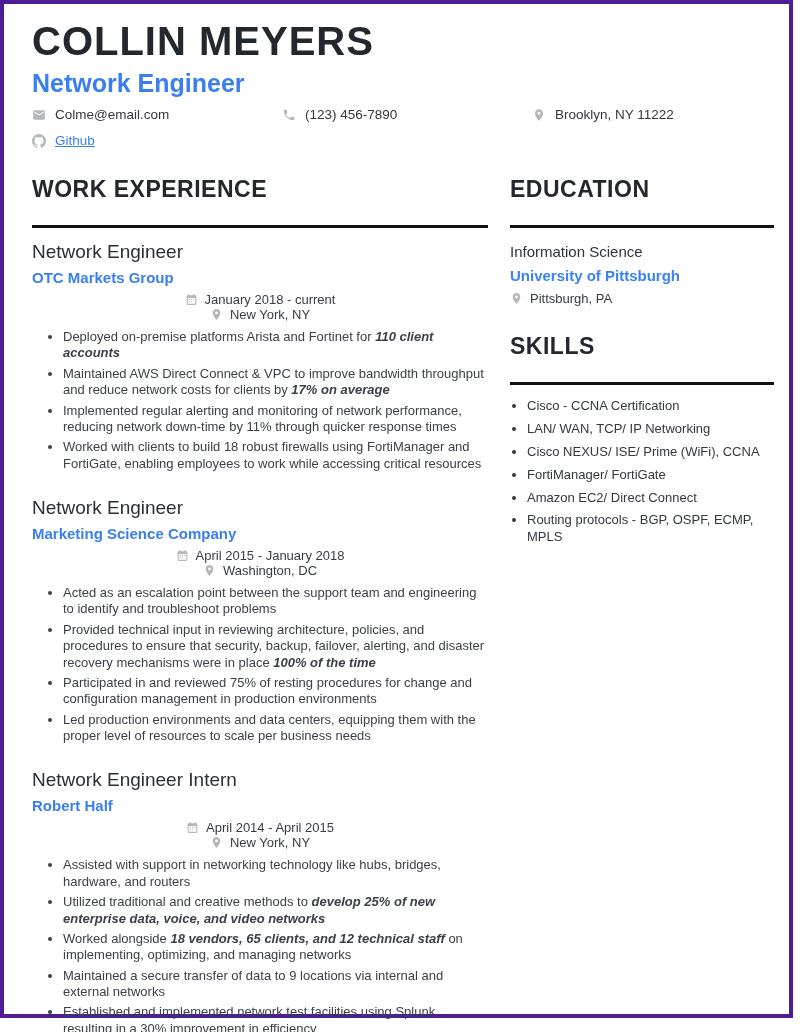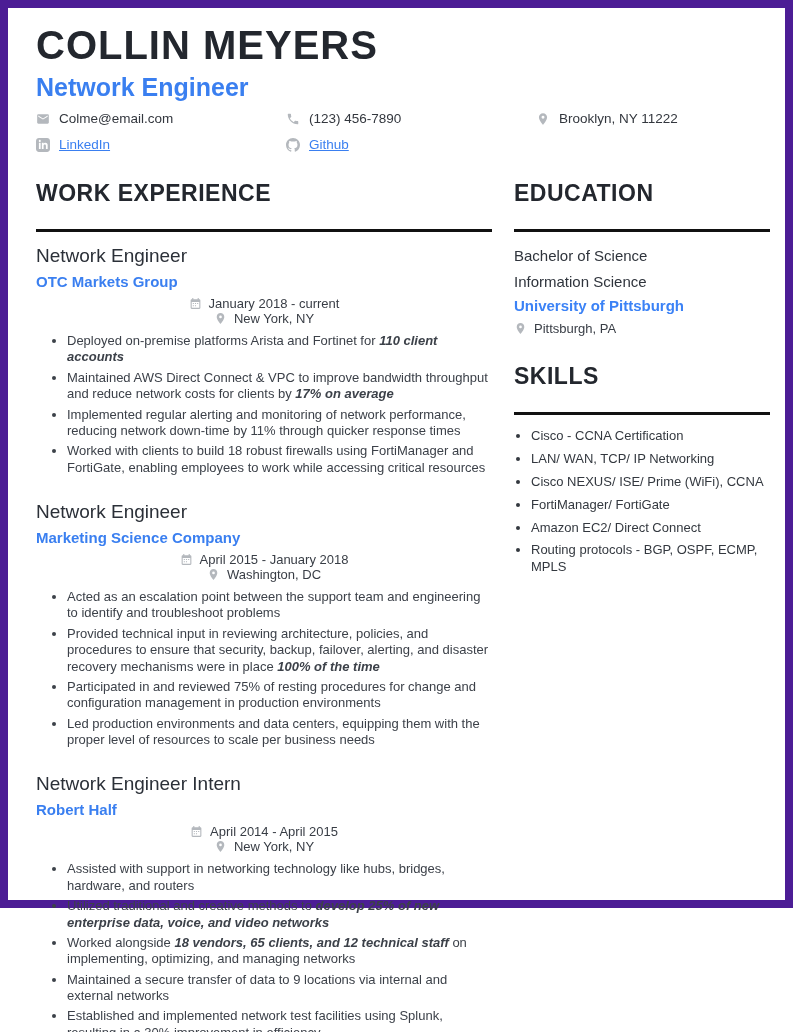--- a/index.html
+++ b/index.html
@@ -3,22 +3,22 @@
 <meta charset="utf-8">
 <style>
   * { box-sizing: border-box; margin: 0; padding: 0; }
   html, body {
     width: 800px; height: 1032px;
     background: #ffffff;
     font-family: "Liberation Sans", sans-serif;
     overflow: hidden;
   }
   .frame {
-    width: 793px; height: 908px;
-    border: 8px solid #4c1d95;
+    width: 793px; height: 1018px;
+    border: 4px solid #4c1d95;
     background: #ffffff;
   }
   .content { padding: 16px 15px 0 28px; }
 
   
   .name {
     font-size: 40px; font-weight: 800; letter-spacing: 1px;
     color: #23272e; line-height: 1.05;
   }
   .job-headline {
@@ -101,26 +101,20 @@
           <svg width="14" height="14" viewBox="0 0 24 24" class="icon-gray">
               <path d="M6.62 10.79c1.44 2.83 3.76 5.14 6.59 6.59l2.2-2.2c.27-.27.67-.36 1.02-.24 1.12.37 2.33.57 3.57.57.55 0 1 .45 1 1V20c0 .55-.45 1-1 1-9.39 0-17-7.61-17-17 0-.55.45-1 1-1h3.5c.55 0 1 .45 1 1 0 1.25.2 2.45.57 3.57.11.35.03.74-.25 1.02l-2.2 2.2z"></path>
             </svg>
           <span>(123) 456-7890</span>
         </span>
         <span class="contact-item">
           <svg width="14" height="14" viewBox="0 0 24 24" class="icon-gray">
               <path fill-rule="evenodd" d="M12 2C8.13 2 5 5.13 5 9c0 5.25 7 13 7 13s7-7.75 7-13c0-3.87-3.13-7-7-7zm0 9.5a2.5 2.5 0 1 1 0-5 2.5 2.5 0 0 1 0 5z"></path>
             </svg>
           <span>Brooklyn, NY 11222</span>
-        </span>
-        <span class="contact-item">
-          <svg width="14" height="14" viewBox="0 0 24 24" class="icon-gray">
-              <path d="M19 0h-14c-2.761 0-5 2.239-5 5v14c0 2.761 2.239 5 5 5h14c2.762 0 5-2.239 5-5v-14c0-2.761-2.238-5-5-5zm-11 19h-3v-11h3v11zm-1.5-12.268c-.966 0-1.75-.79-1.75-1.764s.784-1.764 1.75-1.764 1.75.79 1.75 1.764-.783 1.764-1.75 1.764zm13.5 12.268h-3v-5.604c0-3.368-4-3.113-4 0v5.604h-3v-11h3v1.765c1.396-2.586 7-2.777 7 2.476v6.759z"></path>
-            </svg>
-          <a href="#" class="blue-link">LinkedIn</a>
         </span>
         <span class="contact-item">
           <svg width="14" height="14" viewBox="0 0 24 24" class="icon-gray">
               <path d="M12 0C5.37 0 0 5.37 0 12c0 5.3 3.438 9.8 8.205 11.387.6.113.82-.26.82-.577 0-.285-.01-1.04-.015-2.04-3.338.724-4.042-1.61-4.042-1.61-.546-1.387-1.333-1.757-1.333-1.757-1.09-.745.082-.73.082-.73 1.205.085 1.84 1.238 1.84 1.238 1.07 1.834 2.807 1.304 3.492.997.108-.775.418-1.305.76-1.605-2.665-.303-5.467-1.333-5.467-5.93 0-1.31.468-2.382 1.236-3.22-.124-.304-.536-1.524.116-3.176 0 0 1.008-.323 3.3 1.23.957-.266 1.983-.4 3.003-.404 1.02.005 2.047.138 3.006.404 2.29-1.553 3.297-1.23 3.297-1.23.653 1.652.242 2.872.118 3.176.77.838 1.235 1.91 1.235 3.22 0 4.61-2.807 5.624-5.48 5.92.43.372.814 1.103.814 2.223 0 1.605-.015 2.897-.015 3.29 0 .32.216.697.825.578C20.565 21.795 24 17.297 24 12c0-6.63-5.37-12-12-12z"></path>
             </svg>
           <a href="#" class="blue-link">Github</a>
         </span>
       </div>
     </header>
 
@@ -215,21 +209,20 @@
                 <li><span>Maintained a secure transfer of data to 9 locations via internal and external networks</span></li>
                 <li><span>Established and implemented network test facilities using Splunk, resulting in a 30% improvement in efficiency</span></li>
               </ul>
   </div>
 </div>
       </div>
 
       <div class="col-right">
         <section>
           <h3 class="section-heading">EDUCATION</h3>
-          <div class="edu-line">Bachelor of Science</div>
           <div class="edu-line">Information Science</div>
           <div class="edu-school">University of Pittsburgh</div>
           <div class="edu-meta">
 
   <svg width="13" height="13" viewBox="0 0 24 24" class="icon-gray">
                 <path fill-rule="evenodd" d="M12 2C8.13 2 5 5.13 5 9c0 5.25 7 13 7 13s7-7.75 7-13c0-3.87-3.13-7-7-7zm0 9.5a2.5 2.5 0 1 1 0-5 2.5 2.5 0 0 1 0 5z"></path>
               </svg>
 
             <span>Pittsburgh, PA</span>
           </div>

